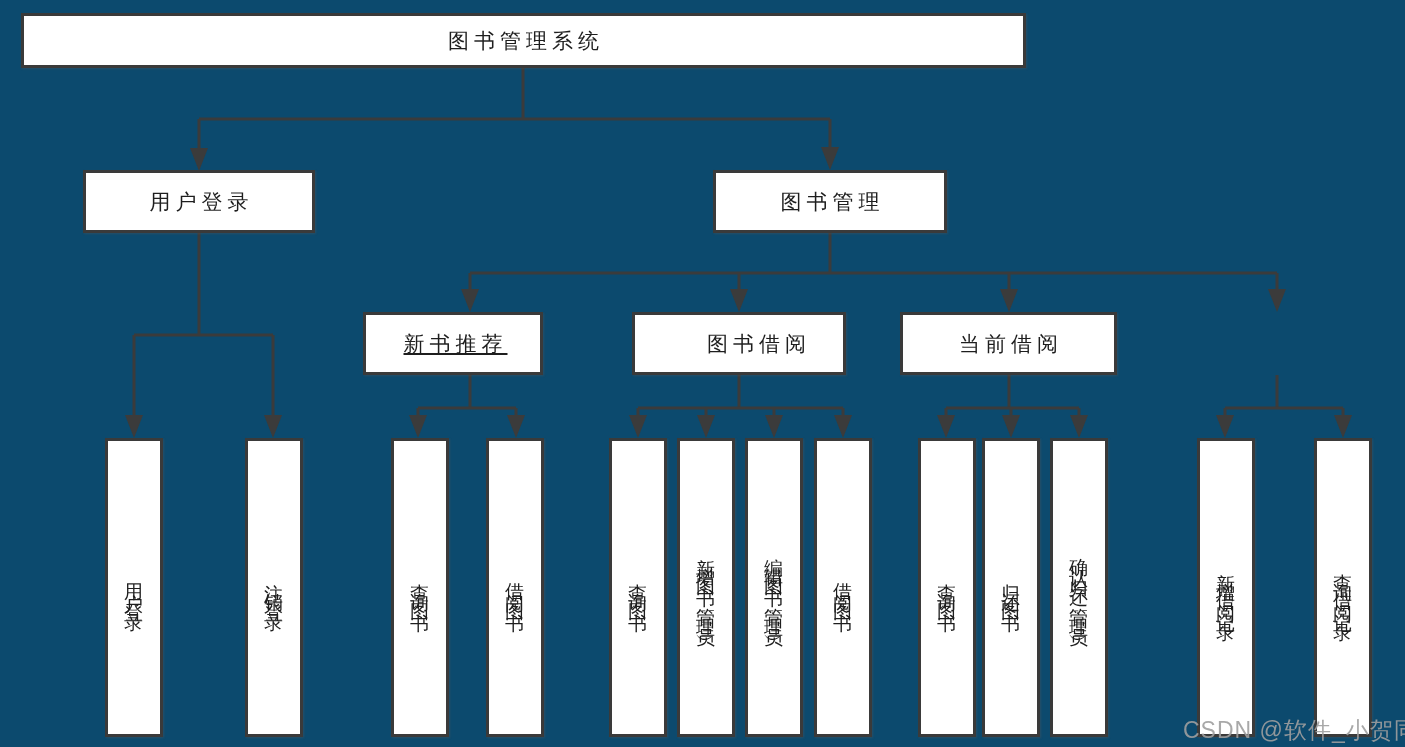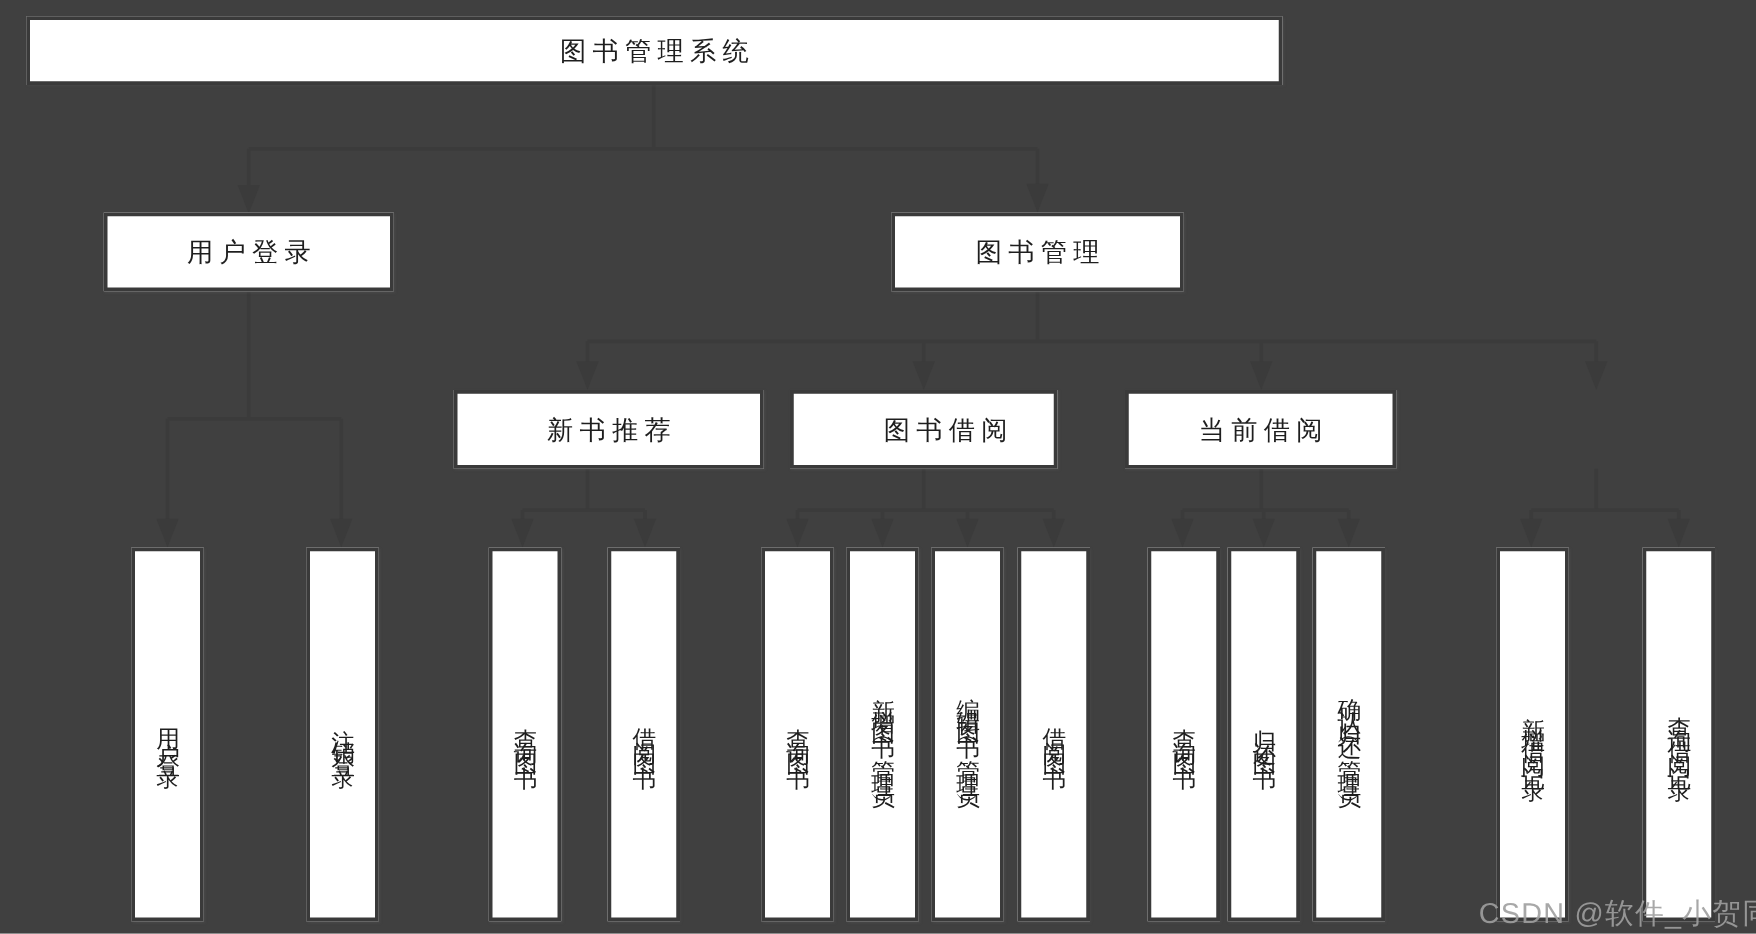--- a/index.html
+++ b/index.html
@@ -1,20 +1,20 @@
 <!DOCTYPE html>
 <html><head>
 <meta charset="utf-8">
 <style>
   html, body { margin: 0; padding: 0; background: #ffffff; }
   .canvas {
     position: relative;
     width: 1405px;
     height: 747px;
-    background: #404040;
+    background: #0c4a6e;
     font-family: "Liberation Sans", "DejaVu Sans", sans-serif;
     overflow: hidden;
   }
   .connectors {
     position: absolute;
     left: 0; top: 0;
     width: 1405px; height: 747px;
     pointer-events: none;
   }
   .hbox {
@@ -109,21 +109,21 @@
       <polygon points="1216,415 1234,415 1225,438"></polygon>
       <polygon points="1334,415 1352,415 1343,438"></polygon>
     </g>
   </svg>
 
   <div class="hbox" style="left:21px; top:13px; width:1005px; height:55px;">图书管理系统</div>
 
   <div class="hbox" style="left:83px; top:170px; width:232px; height:63px;">用户登录</div>
   <div class="hbox" style="left:713px; top:170px; width:234px; height:63px;">图书管理</div>
 
-  <div class="hbox" style="left:363px; top:312px; width:248px; height:63px;">新书推荐</div>
+  <div class="hbox" style="left:363px; top:312px; width:180px; height:63px;text-decoration:underline;">新书推荐</div>
   <div class="hbox" style="left:632px; top:312px; width:214px; height:63px;padding-left:35px;">图书借阅</div>
   <div class="hbox" style="left:900px; top:312px; width:217px; height:63px;">当前借阅</div>
 
   <div class="leaf" style="left:105px;">
     <span class="vtext">用户登录</span>
   </div>
   <div class="leaf" style="left:245px;">
     <span class="vtext">注销登录</span>
   </div>
 

